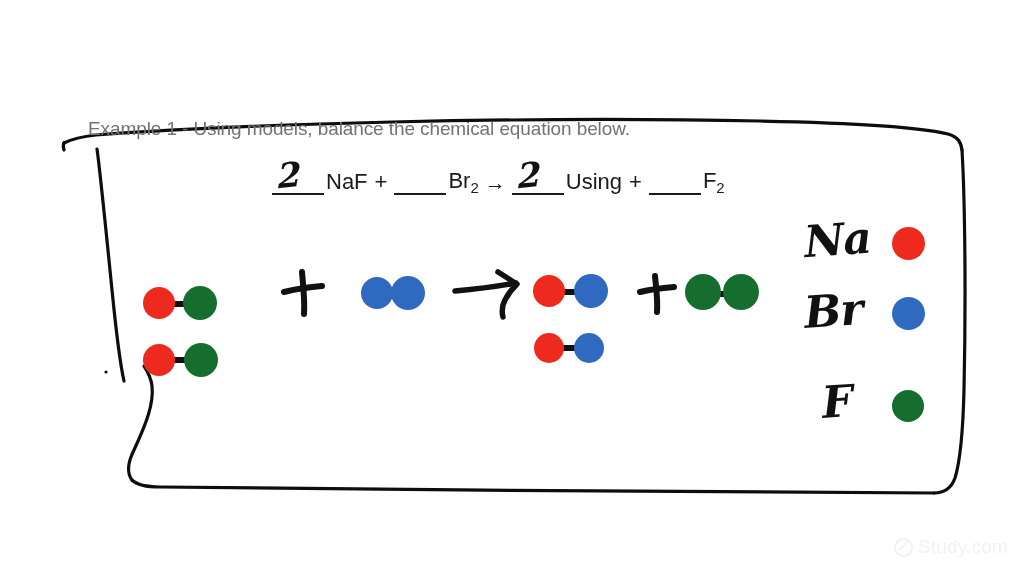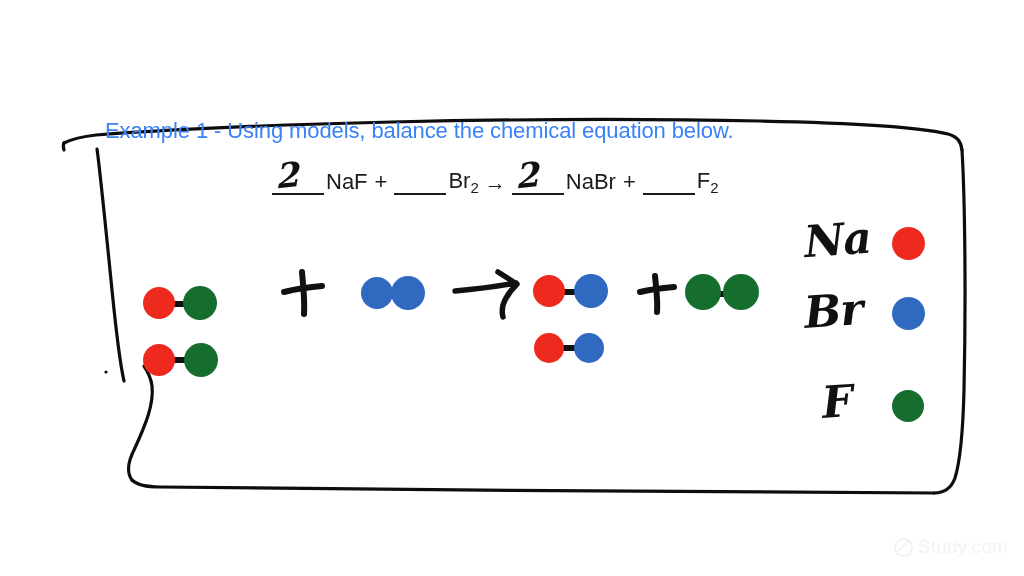--- a/index.html
+++ b/index.html
@@ -28,24 +28,24 @@
   #frame-svg path, #frame-svg circle {
     fill: none;
     stroke: #0d0d0d;
     stroke-linecap: round;
     stroke-linejoin: round;
   }
 
   
   #title {
     position: absolute;
-    left: 105px;
+    left: 88px;
     top: 118px;
-    font-size: 22px;
-    color: #3b82f6;
+    font-size: 19px;
+    color: #737373;
     white-space: nowrap;
     letter-spacing: -0.1px;
   }
 
   
   #equation {
     position: absolute;
     left: 272px;
     top: 168px;
     font-size: 22px;
@@ -197,21 +197,21 @@
       </span>
       <span class="formula"><span>Br</span><span class="sub">2</span></span>
     </span>
 
     <span class="arrow-glyph">→</span>
 
     <span class="eq-term">
       <span class="blank">
         <span class="coef">2</span>
       </span>
-      <span class="formula"><span>NaBr</span></span>
+      <span class="formula"><span>Using</span></span>
     </span>
 
     <span class="op">+</span>
 
     <span class="eq-term">
       <span class="blank">
         <span class="coef"></span>
       </span>
       <span class="formula"><span>F</span><span class="sub">2</span></span>
     </span>

